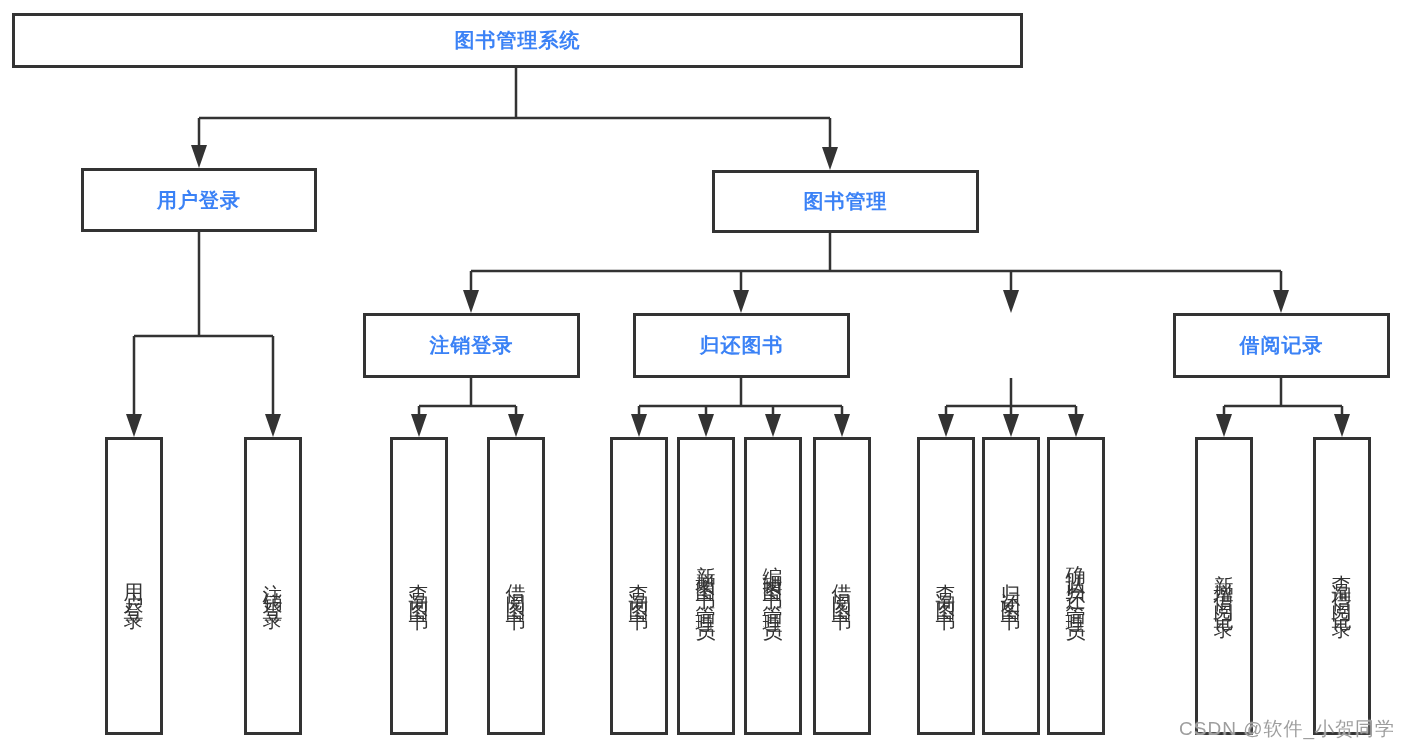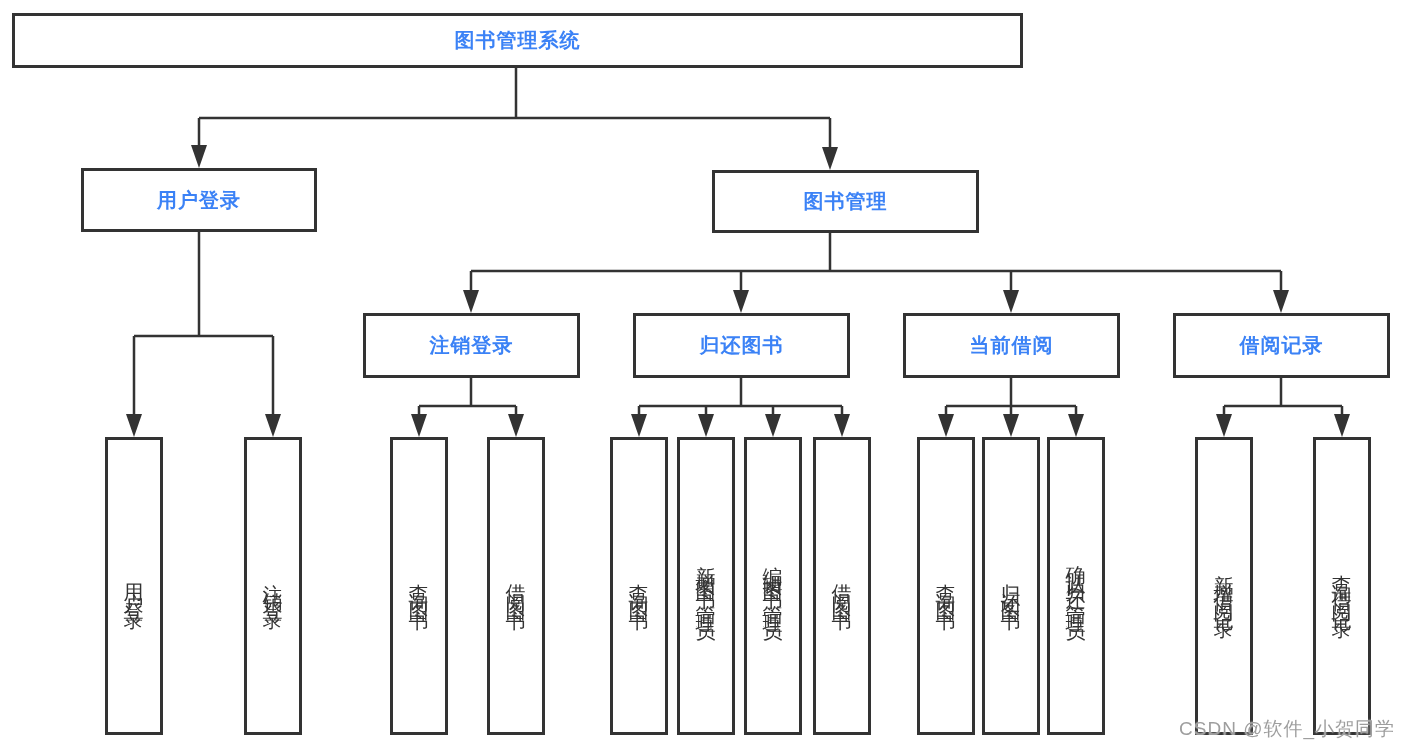--- a/index.html
+++ b/index.html
@@ -141,21 +141,20 @@
     </g>
   </svg>
 
   <div class="node" id="n-root">图书管理系统</div>
 
   <div class="node" id="n-user">用户登录</div>
   <div class="node" id="n-mgmt">图书管理</div>
 
   <div class="node" id="n-rec">注销登录</div>
   <div class="node" id="n-borrow">归还图书</div>
-  <div class="node" id="n-cur">当前借阅</div>
   <div class="node" id="n-recs">借阅记录</div>
 
   <div class="leaf" id="lf-login">
     <span class="vtext">用户登录</span>
   </div>
   <div class="leaf" id="lf-logout">
     <span class="vtext">注销登录</span>
   </div>
 
   <div class="leaf" id="lf-rec-q">

